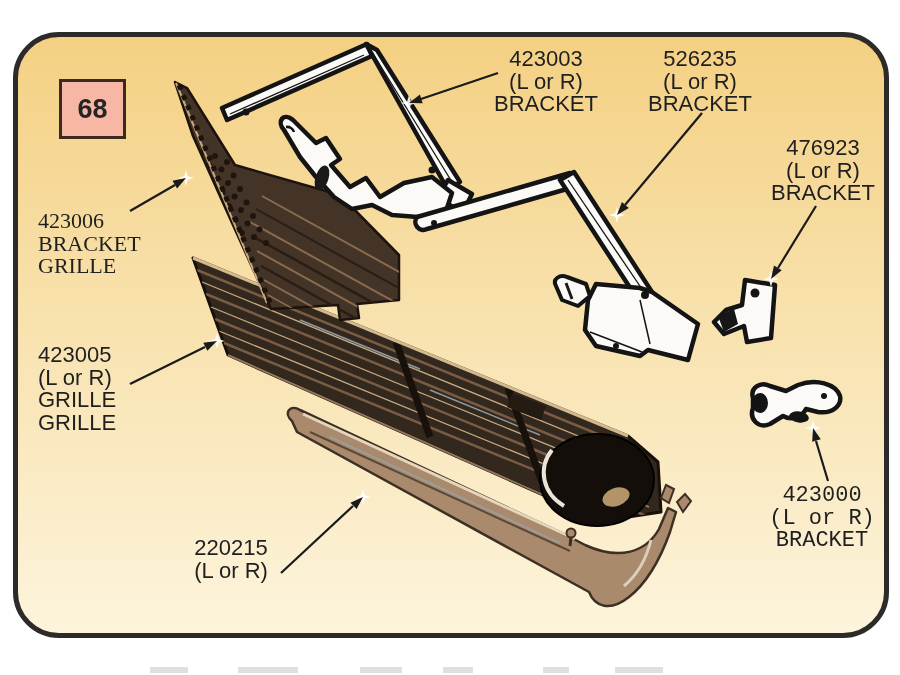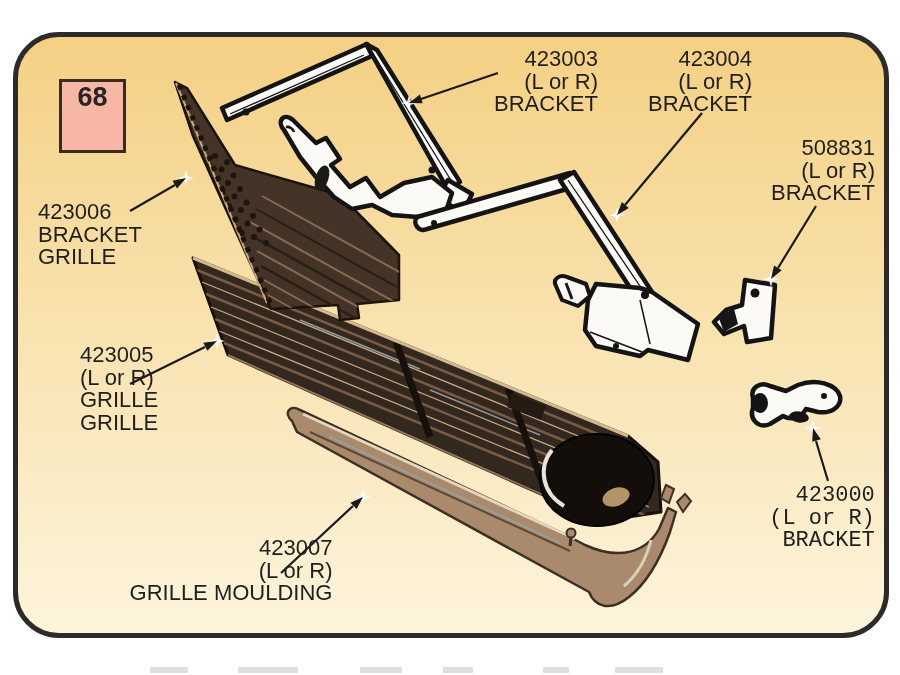--- a/index.html
+++ b/index.html
@@ -3,24 +3,24 @@
 <meta charset="utf-8">
 <style>
   html,body{margin:0;padding:0;background:#ffffff;}
   .stage{position:relative;width:900px;height:675px;background:#ffffff;overflow:hidden;
          font-family:"Liberation Sans",sans-serif;}
   .panel{position:absolute;left:13px;top:32px;width:876px;height:606px;box-sizing:border-box;
          border:5px solid #2c2b29;border-radius:46px;
          background:linear-gradient(180deg,#f4d083 0%,#f8e2ae 48%,#fdf4dc 100%);}
   .art{position:absolute;left:0;top:0;width:900px;height:675px;}
   .label{position:absolute;color:#1f1f1f;font-size:22px;line-height:22.5px;white-space:nowrap;}
-  .label.center{transform:translateX(-50%);text-align:right;}
+  .label.center{transform:translateX(-50%);text-align:center;}
   .label span{display:block;}
-  .pnbox{position:absolute;left:59px;top:79px;width:67px;height:74px;box-sizing:border-box;
-         background:#f8b7a5;border:3px solid #3a2a20;display:flex;
+  .pnbox{position:absolute;left:59px;top:79px;width:67px;height:60px;box-sizing:border-box;
+         background:#f8b7a5;border:3px solid #3a2a20;display:flex;align-items:center;
          justify-content:center;font-size:27px;font-weight:bold;color:#252525;}
   .cutmark{position:absolute;height:6px;background:#d2d2d2;bottom:2px;opacity:.7;}
 </style>
 </head>
 <body>
 
 <div class="stage">
 
   <div class="panel"></div>
 
@@ -190,49 +190,48 @@
   <div class="pnbox">
     <span>68</span>
   </div>
 
   <div class="label center" style="left:546px;top:48px;">
     <span>423003</span>
     <span>(L or R)</span>
     <span>BRACKET</span>
   </div>
   <div class="label center" style="left:700px;top:48px;">
-    <span>423004</span>
+    <span>526235</span>
     <span>(L or R)</span>
     <span>BRACKET</span>
   </div>
   <div class="label center" style="left:823px;top:137px;">
-    <span>508831</span>
-    <span>(L or R)</span>
-    <span>BRACKET</span>
-  </div>
-  <div class="label" style="left:38px;top:201px;">
+    <span>476923</span>
+    <span>(L or R)</span>
+    <span>BRACKET</span>
+  </div>
+  <div class="label" style="left:38px;top:210px;font-family:Liberation Serif, serif;">
     <span>423006</span>
     <span>BRACKET</span>
     <span>GRILLE</span>
   </div>
-  <div class="label" style="left:38px;top:344px;margin-left:42px;">
+  <div class="label" style="left:38px;top:344px;">
     <span>423005</span>
     <span>(L or R)</span>
     <span>GRILLE</span>
     <span>GRILLE</span>
   </div>
   <div class="label center" style="left:822px;top:485px;font-family:Liberation Mono, monospace;">
     <span>423000</span>
     <span>(L or R)</span>
     <span>BRACKET</span>
   </div>
   <div class="label center" style="left:231px;top:537px;">
-    <span>423007</span>
-    <span>(L or R)</span>
-    <span>GRILLE MOULDING</span>
+    <span>220215</span>
+    <span>(L or R)</span>
   </div>
 
   <div>
     <div class="cutmark" style="left:150px;width:38px;"></div>
     <div class="cutmark" style="left:238px;width:60px;"></div>
     <div class="cutmark" style="left:360px;width:42px;"></div>
     <div class="cutmark" style="left:443px;width:30px;"></div>
     <div class="cutmark" style="left:543px;width:26px;"></div>
     <div class="cutmark" style="left:615px;width:48px;"></div>
   </div>

